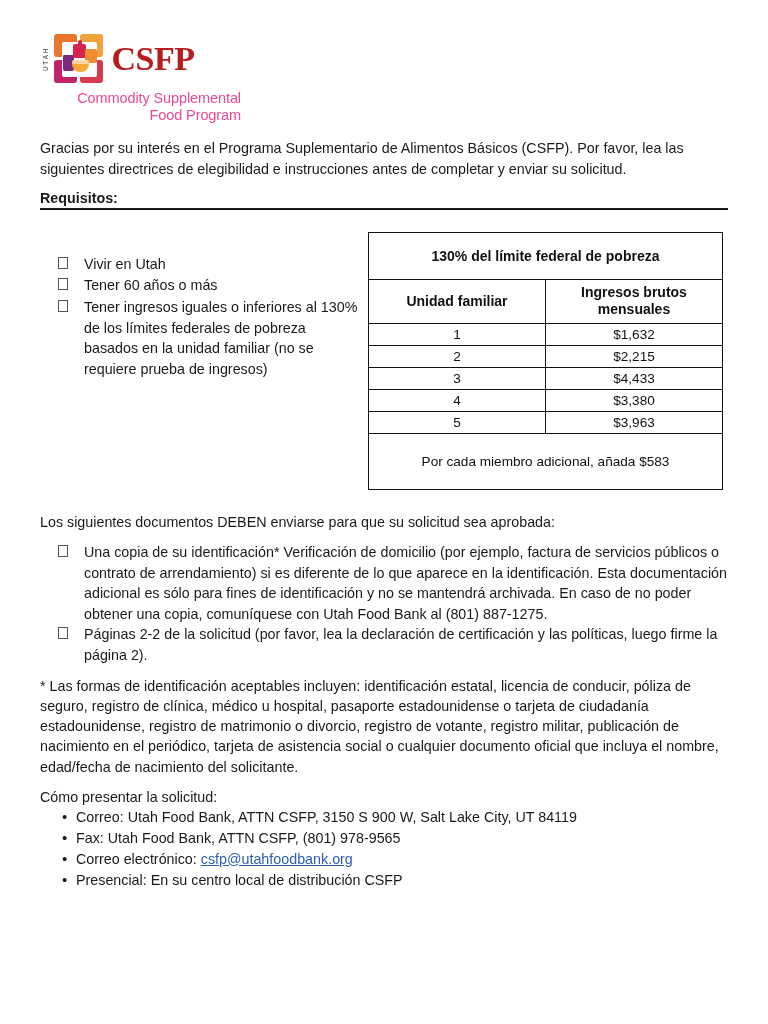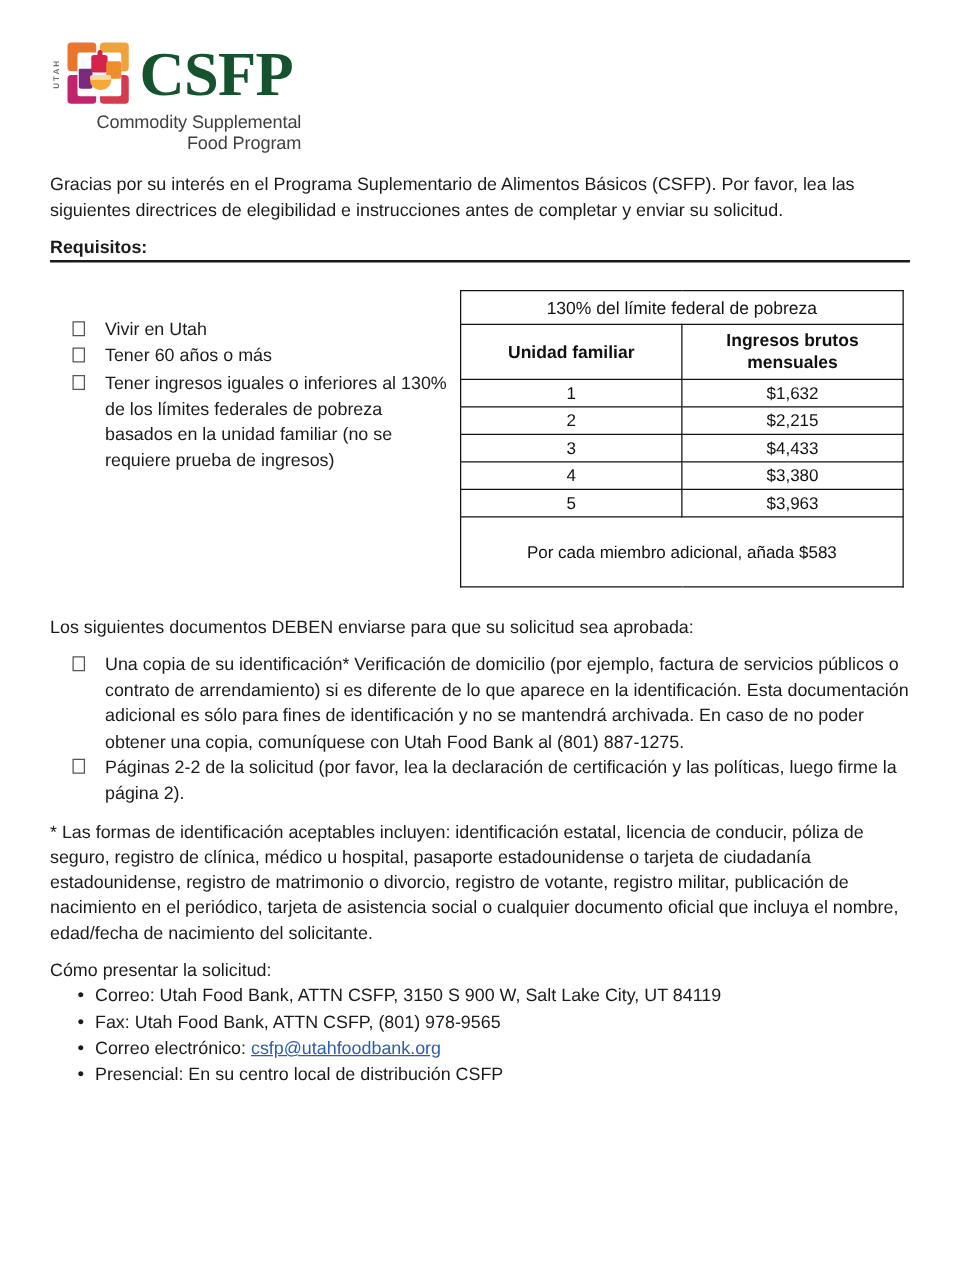--- a/index.html
+++ b/index.html
@@ -99,30 +99,30 @@
     left: 19px; top: 27px; width: 17px; height: 4px;
     background: #fbd9a4;
     border-radius: 8px;
   }
   .logo-mark .s-stem {
     left: 25px; top: 7px; width: 4px; height: 8px;
     background: #d6234b;
   }
   .logo-word {
     font-family: "Liberation Serif", serif;
-    font-size: 50px;
-    font-weight: bold;
-    color: #14532d;
+    font-size: 34px;
+    font-weight: bold;
+    color: #b91c1c;
     letter-spacing: -0.5px;
     margin-left: 7px;
     line-height: 1;
   }
   .logo-tagline {
     text-align: right;
-    color: #404040;
+    color: #ec4899;
     font-size: 14.5px;
     line-height: 1.18;
     width: 198px;
     margin-top: 2px;
     letter-spacing: -0.1px;
   }
 
   
   p, .para {
     font-size: 14.3px;
@@ -186,23 +186,23 @@
     table-layout: fixed;
   }
   .income-table td, .income-table th {
     border: 1.3px solid #111;
     text-align: center;
     padding: 2px 4px;
     font-weight: normal;
     color: #111;
   }
   .income-table .title-cell {
-    font-weight: normal;
+    font-weight: bold;
     font-size: 14px;
-    padding: 5px 4px;
+    padding: 15px 4px;
   }
   .income-table .col-head {
     font-weight: bold;
     font-size: 14px;
     height: 44px;
     vertical-align: middle;
     line-height: 1.25;
   }
   .income-table .data-cell { padding: 3px 4px; }
   .income-table .footer-cell {

